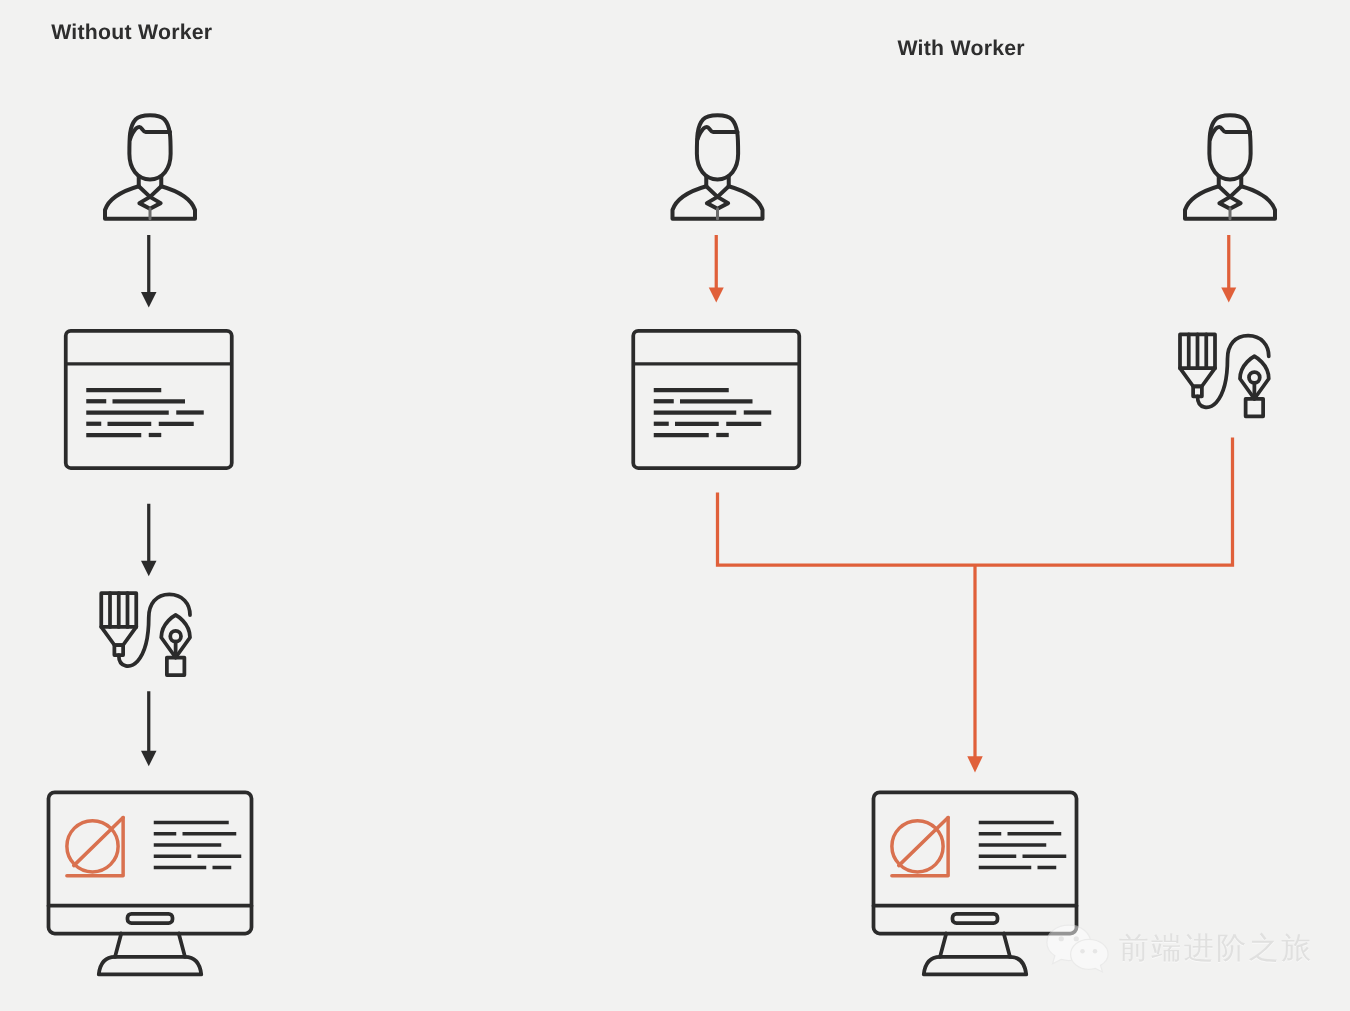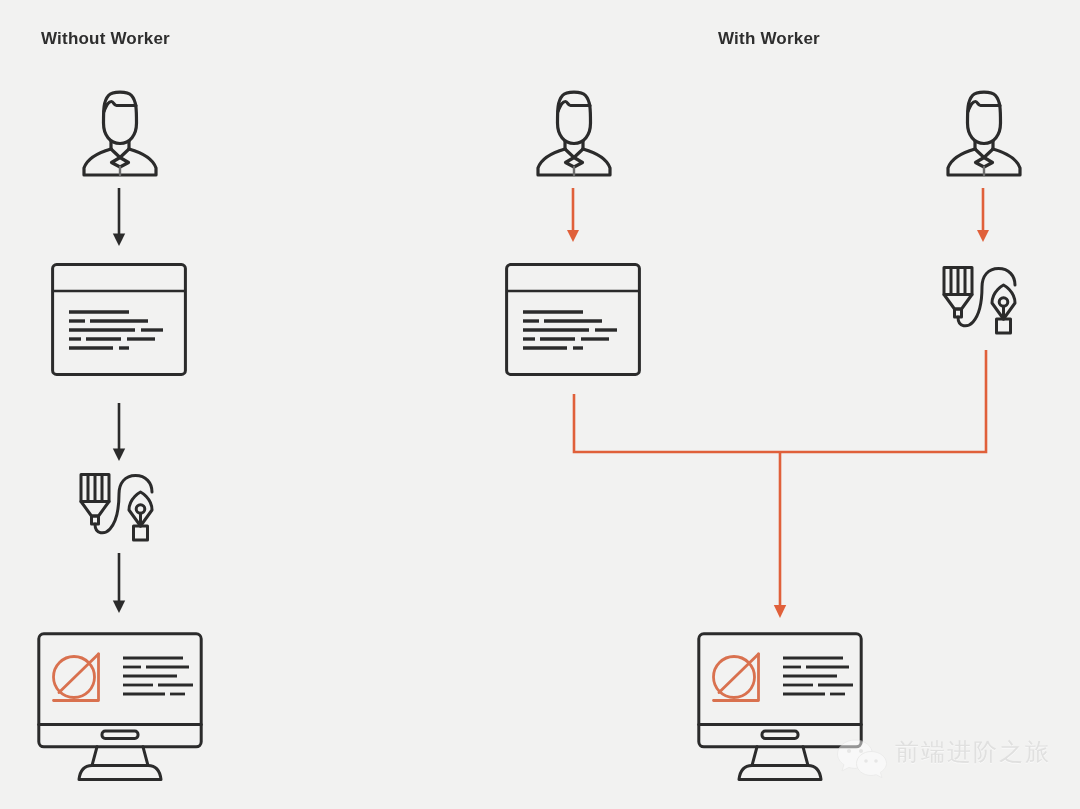--- a/index.html
+++ b/index.html
@@ -22,31 +22,32 @@
     height: 809px;
   }
   .col-title {
     position: absolute;
     font-size: 17px;
     font-weight: bold;
     color: #2e2e2e;
     letter-spacing: 0.2px;
     white-space: nowrap;
   }
-  #title-left  { left: 41px;  top: 29px; text-align: right; }
+  #title-left  { left: 41px;  top: 16px; text-align: right; }
   #title-right { left: 718px; top: 29px; text-align: center; }
 
   .node {
     position: absolute;
   }
   .watermark {
     position: absolute;
     left: 836px;
     top: 736px;
     display: flex;
+    align-items: center;
     gap: 7px;
     opacity: 0.5;
   }
   .watermark-text {
     font-size: 24px;
     color: #cfcfcf;
     font-family: "DejaVu Sans", sans-serif;
     letter-spacing: 2px;
     text-shadow: 0 1px 0 #ffffff;
     white-space: nowrap;

